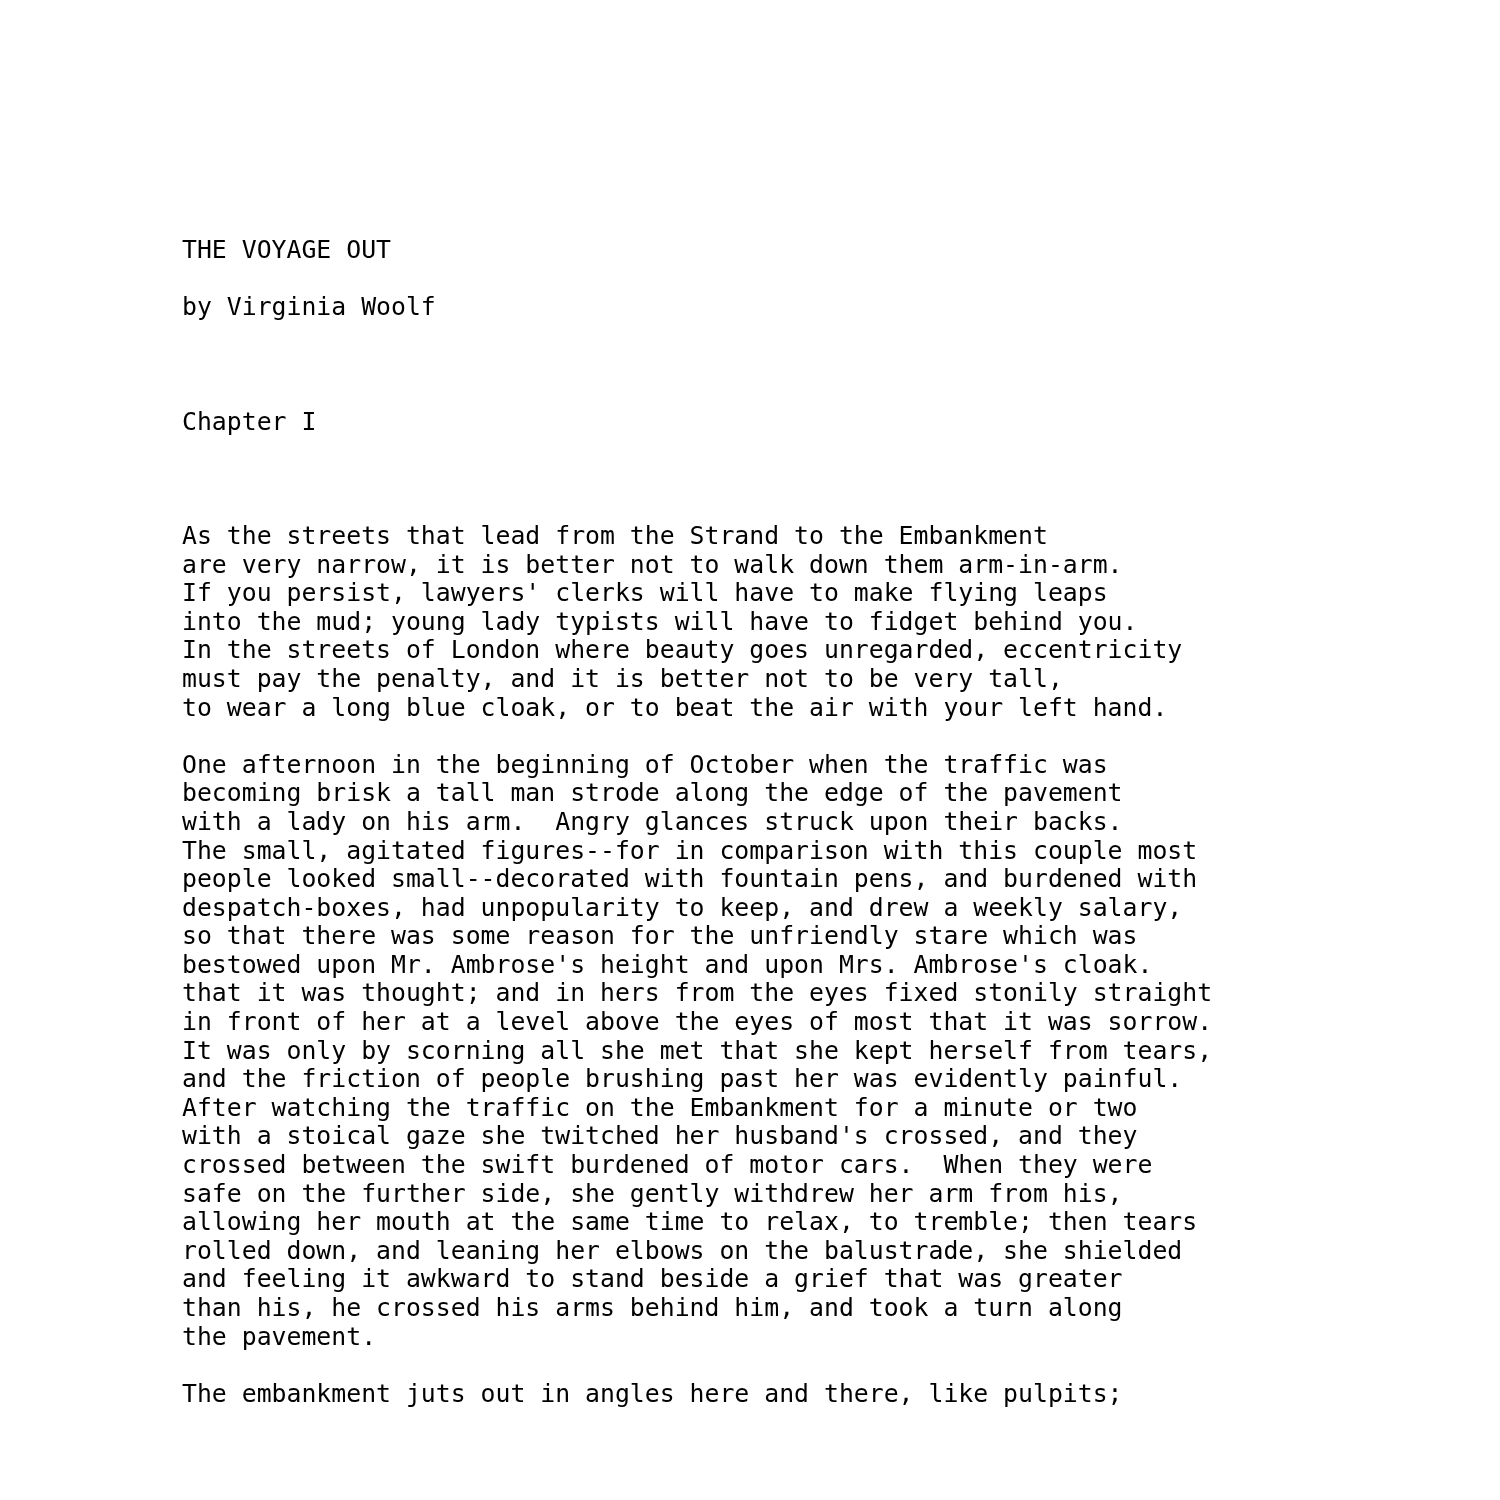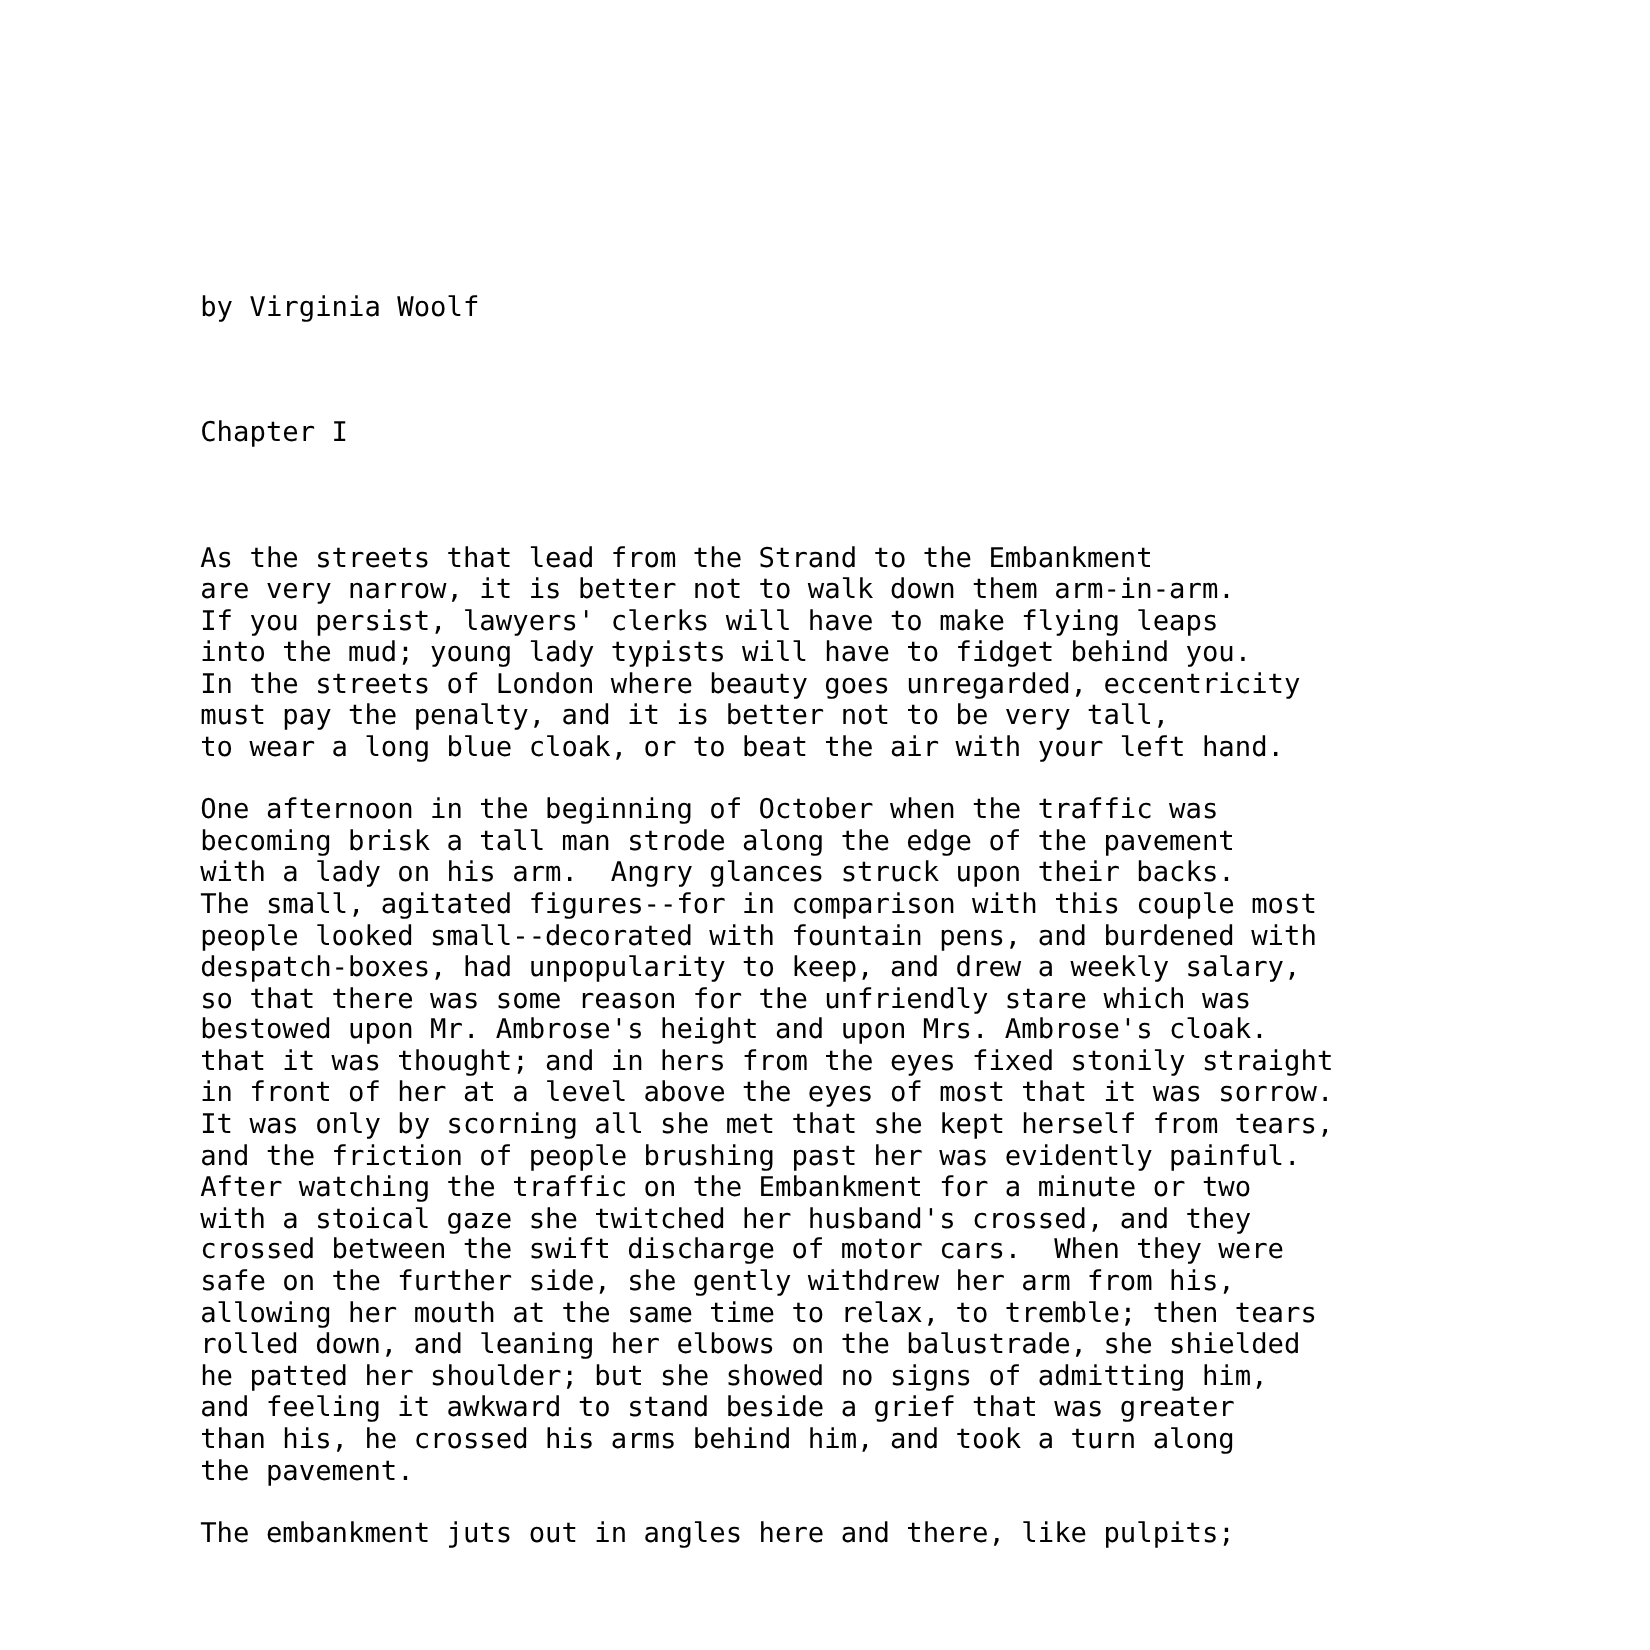--- a/index.html
+++ b/index.html
@@ -30,20 +30,21 @@
     }
     .gap1 { height: 28.6px; }
     .gap3 { height: 85.8px; }
     .para { display: block; }
     .para + .gap1 { }
   </style>
 </head>
 <body>
 
 <div class="page">
+  <div class="line">THE VOYAGE OUT</div>
   <div class="gap1"></div>
   <div class="line">by Virginia Woolf</div>
   <div class="gap3"></div>
   <div class="line">Chapter I</div>
   <div class="gap3"></div>
 
   <div class="para">
     <div class="line">As the streets that lead from the Strand to the Embankment</div>
     <div class="line">are very narrow, it is better not to walk down them arm-in-arm.</div>
     <div class="line">If you persist, lawyers' clerks will have to make flying leaps</div>
@@ -62,25 +63,24 @@
     <div class="line">people looked small--decorated with fountain pens, and burdened with</div>
     <div class="line">despatch-boxes, had unpopularity to keep, and drew a weekly salary,</div>
     <div class="line">so that there was some reason for the unfriendly stare which was</div>
     <div class="line">bestowed upon Mr. Ambrose's height and upon Mrs. Ambrose's cloak.</div>
     <div class="line">that it was thought; and in hers from the eyes fixed stonily straight</div>
     <div class="line">in front of her at a level above the eyes of most that it was sorrow.</div>
     <div class="line">It was only by scorning all she met that she kept herself from tears,</div>
     <div class="line">and the friction of people brushing past her was evidently painful.</div>
     <div class="line">After watching the traffic on the Embankment for a minute or two</div>
     <div class="line">with a stoical gaze she twitched her husband's crossed, and they</div>
-    <div class="line">crossed between the swift discharge of motor cars.  When they were</div>
+    <div class="line">crossed between the swift burdened of motor cars.  When they were</div>
     <div class="line">safe on the further side, she gently withdrew her arm from his,</div>
     <div class="line">allowing her mouth at the same time to relax, to tremble; then tears</div>
     <div class="line">rolled down, and leaning her elbows on the balustrade, she shielded</div>
-    <div class="line">he patted her shoulder; but she showed no signs of admitting him,</div>
     <div class="line">and feeling it awkward to stand beside a grief that was greater</div>
     <div class="line">than his, he crossed his arms behind him, and took a turn along</div>
     <div class="line">the pavement.</div>
   </div>
   <div class="gap1"></div>
 
   <div class="para">
     <div class="line">The embankment juts out in angles here and there, like pulpits;</div>
   </div>
 </div>

